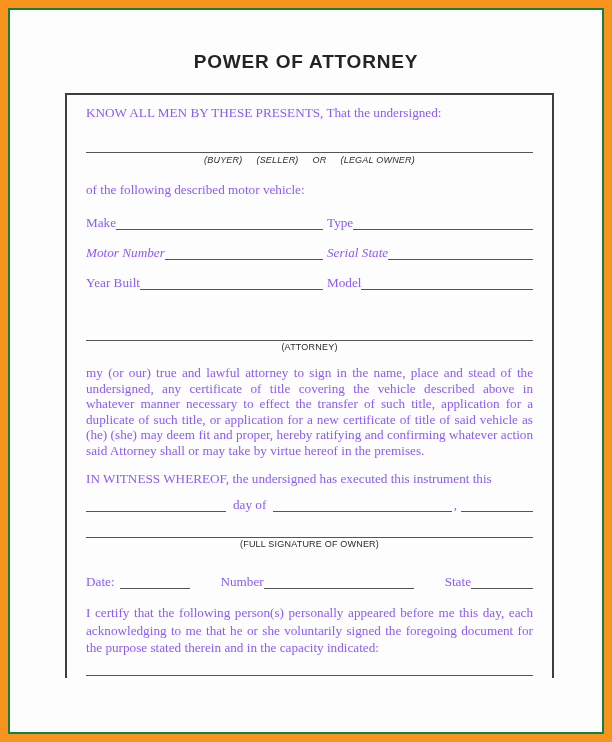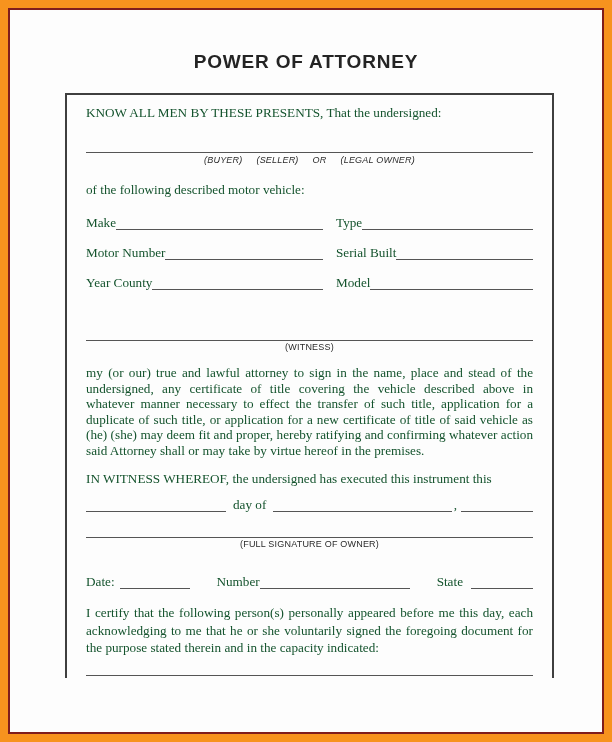--- a/index.html
+++ b/index.html
@@ -7,21 +7,21 @@
     position:relative;
     width:612px;height:742px;
     background:#f7931e;
     box-sizing:border-box;
     font-family:"Liberation Serif", serif;
   }
   .page{
     position:absolute;
     left:8px;top:8px;right:8px;bottom:8px;
     background:#fdfdfd;
-    border:2px solid #7f1d1d;
+    border:2px solid #15803d;
     box-sizing:border-box;
     overflow:hidden;
   }
   .doc-title{
     position:absolute;
     left:0;right:0;top:41px;
     text-align:center;
     font-family:"Liberation Sans", sans-serif;
     font-weight:bold;
     font-size:19px;
@@ -33,21 +33,21 @@
     left:55px;top:83px;
     width:489px;height:585px;
     border:2px solid #3f3f3f;
     border-bottom:none;
     box-sizing:border-box;
     background:transparent;
   }
   .row{
     position:absolute;
     left:19px;right:19px;
-    color:#14532d;
+    color:#8b5cf6;
     font-size:13.2px;
     line-height:15px;
   }
   .blankline{
     position:absolute;
     left:19px;right:19px;
     border-bottom:1.4px solid #555;
   }
   .caption{
     position:absolute;
@@ -61,21 +61,21 @@
     color:#2a2a2a;
   }
   .blank{
     display:inline-block;
     border-bottom:1.4px solid #555;
     height:14px;
   }
   .grow{flex:1;}
   .vrow{display:flex;align-items:flex-end;}
   .vcol-left{width:237px;display:flex;align-items:flex-end;}
-  .vcol-right{flex:1;margin-left:13px;display:flex;align-items:flex-end;}
+  .vcol-right{flex:1;margin-left:4px;display:flex;align-items:flex-end;}
   .para{text-align:justify;line-height:15.6px;}
   .para2{text-align:justify;line-height:17.6px;}
   .dayrow{display:flex;align-items:flex-end;}
   .dayrow .lbl{white-space:nowrap;margin:0 7px;}
   .comma{margin:0 4px 0 2px;}
   .daterow{display:flex;align-items:flex-end;justify-content:space-between;}
   .dgroup{display:flex;align-items:center;}
   .dgroup .lbl{white-space:nowrap;margin-right:5px;}
 </style>
 </head>
@@ -104,46 +104,46 @@
         <div class="vcol-left">
           <span class="lbl">Make</span>
           <span class="blank grow"></span>
         </div>
         <div class="vcol-right">
           <span class="lbl">Type</span>
           <span class="blank grow"></span>
         </div>
       </div>
 
-      <div class="row vrow" style="top:147px;height:18px;">
+      <div class="row vrow" style="top:147px;height:18px;font-style:italic;">
         <div class="vcol-left">
           <span class="lbl">Motor Number</span>
           <span class="blank grow"></span>
         </div>
         <div class="vcol-right">
-          <span class="lbl">Serial Built</span>
+          <span class="lbl">Serial State</span>
           <span class="blank grow"></span>
         </div>
       </div>
 
       <div class="row vrow" style="top:177px;height:18px;">
         <div class="vcol-left">
-          <span class="lbl">Year County</span>
+          <span class="lbl">Year Built</span>
           <span class="blank grow"></span>
         </div>
         <div class="vcol-right">
           <span class="lbl">Model</span>
           <span class="blank grow"></span>
         </div>
       </div>
 
 
       <div class="blankline" style="top:228px;height:17px;"></div>
       <div class="caption" style="top:247px;">
-        <span>(WITNESS)</span>
+        <span>(ATTORNEY)</span>
       </div>
 
       <div class="row para" style="top:270px;">my (or our) true and lawful attorney to sign in the name, place and stead of the undersigned, any certificate of title covering the vehicle described above in whatever manner necessary to effect the transfer of such title, application for a duplicate of such title, or application for a new certificate of title of said vehicle as (he) (she) may deem fit and proper, hereby ratifying and confirming whatever action said Attorney shall or may take by virtue hereof in the premises.</div>
 
       <div class="row" style="top:376px;">IN WITNESS WHEREOF, the undersigned has executed this instrument this</div>
 
       <div class="row dayrow" style="top:400px;height:17px;">
         <span class="blank" style="width:140px;"></span>
         <span class="lbl">day of</span>
         <span class="blank grow"></span>
@@ -159,21 +159,21 @@
       <div class="row daterow" style="top:478px;height:16px;">
         <div class="dgroup">
           <span class="lbl">Date:</span>
           <span class="blank" style="width:70px;"></span>
         </div>
         <div class="dgroup">
           <span class="lbl" style="margin-right:0;">Number</span>
           <span class="blank" style="width:150px;"></span>
         </div>
         <div class="dgroup">
-          <span class="lbl" style="margin-right:8px;">State</span>
+          <span class="lbl" style="margin-right:0;">State</span>
           <span class="blank" style="width:62px;"></span>
         </div>
       </div>
 
       <div class="row para2" style="top:509px;">I certify that the following person(s) personally appeared before me this day, each acknowledging to me that he or she voluntarily signed the foregoing document for the purpose stated therein and in the capacity indicated:</div>
 
       <div class="blankline" style="top:563px;height:17px;"></div>
 
     </div>
   </div>

